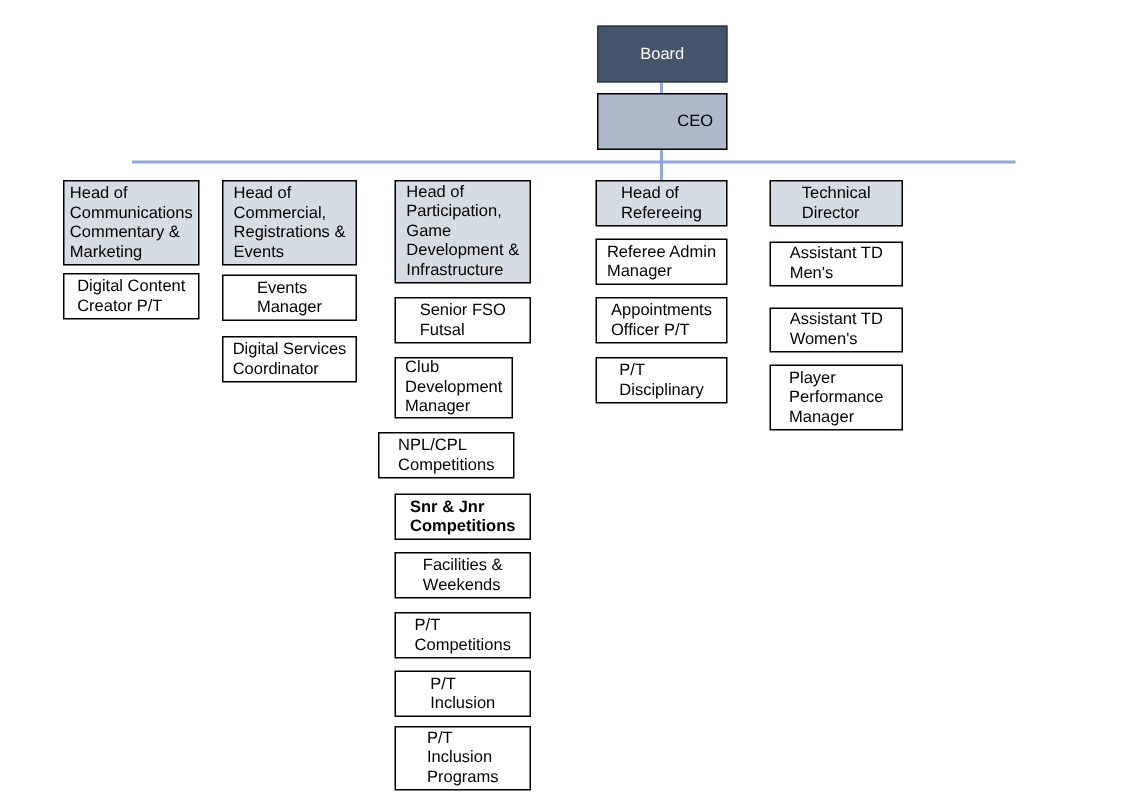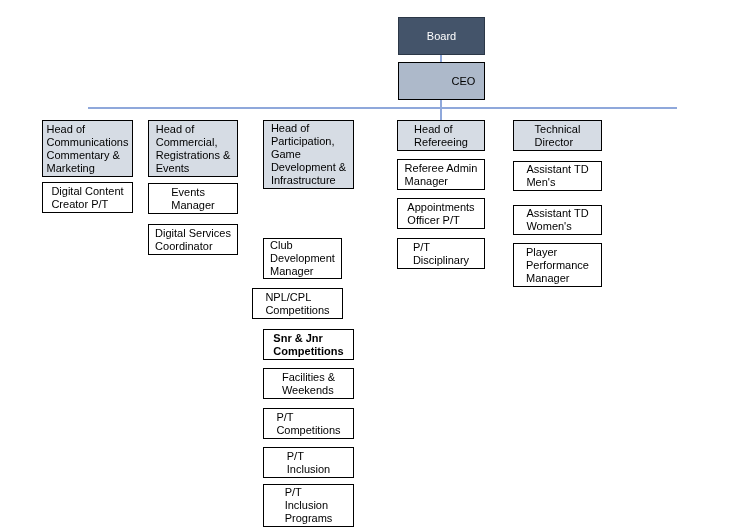--- a/index.html
+++ b/index.html
@@ -67,20 +67,22 @@
   <div class="box" style="left:148px; top:183px; width:90px; height:31px;">Events
 Manager</div>
   <div class="box" style="left:148px; top:224px; width:90px; height:31px;">Digital Services
 Coordinator</div>
 
   <div class="box head" style="left:263px; top:120px; width:91px; height:69px;">Head of
 Participation,
 Game
 Development &amp;
 Infrastructure</div>
+  <div class="box" style="left:263px; top:198px; width:91px; height:31px;">Senior FSO
+Futsal</div>
   <div class="box" style="left:263px; top:238px; width:79px; height:41px;">Club
 Development
 Manager</div>
   <div class="box" style="left:252px; top:288px; width:91px; height:31px;">NPL/CPL
 Competitions</div>
   <div class="box" style="left:263px; top:329px; width:91px; height:31px;font-weight:bold;">Snr &amp; Jnr
 Competitions</div>
   <div class="box" style="left:263px; top:368px; width:91px; height:31px;">Facilities &amp;
 Weekends</div>
   <div class="box" style="left:263px; top:408px; width:91px; height:31px;">P/T

